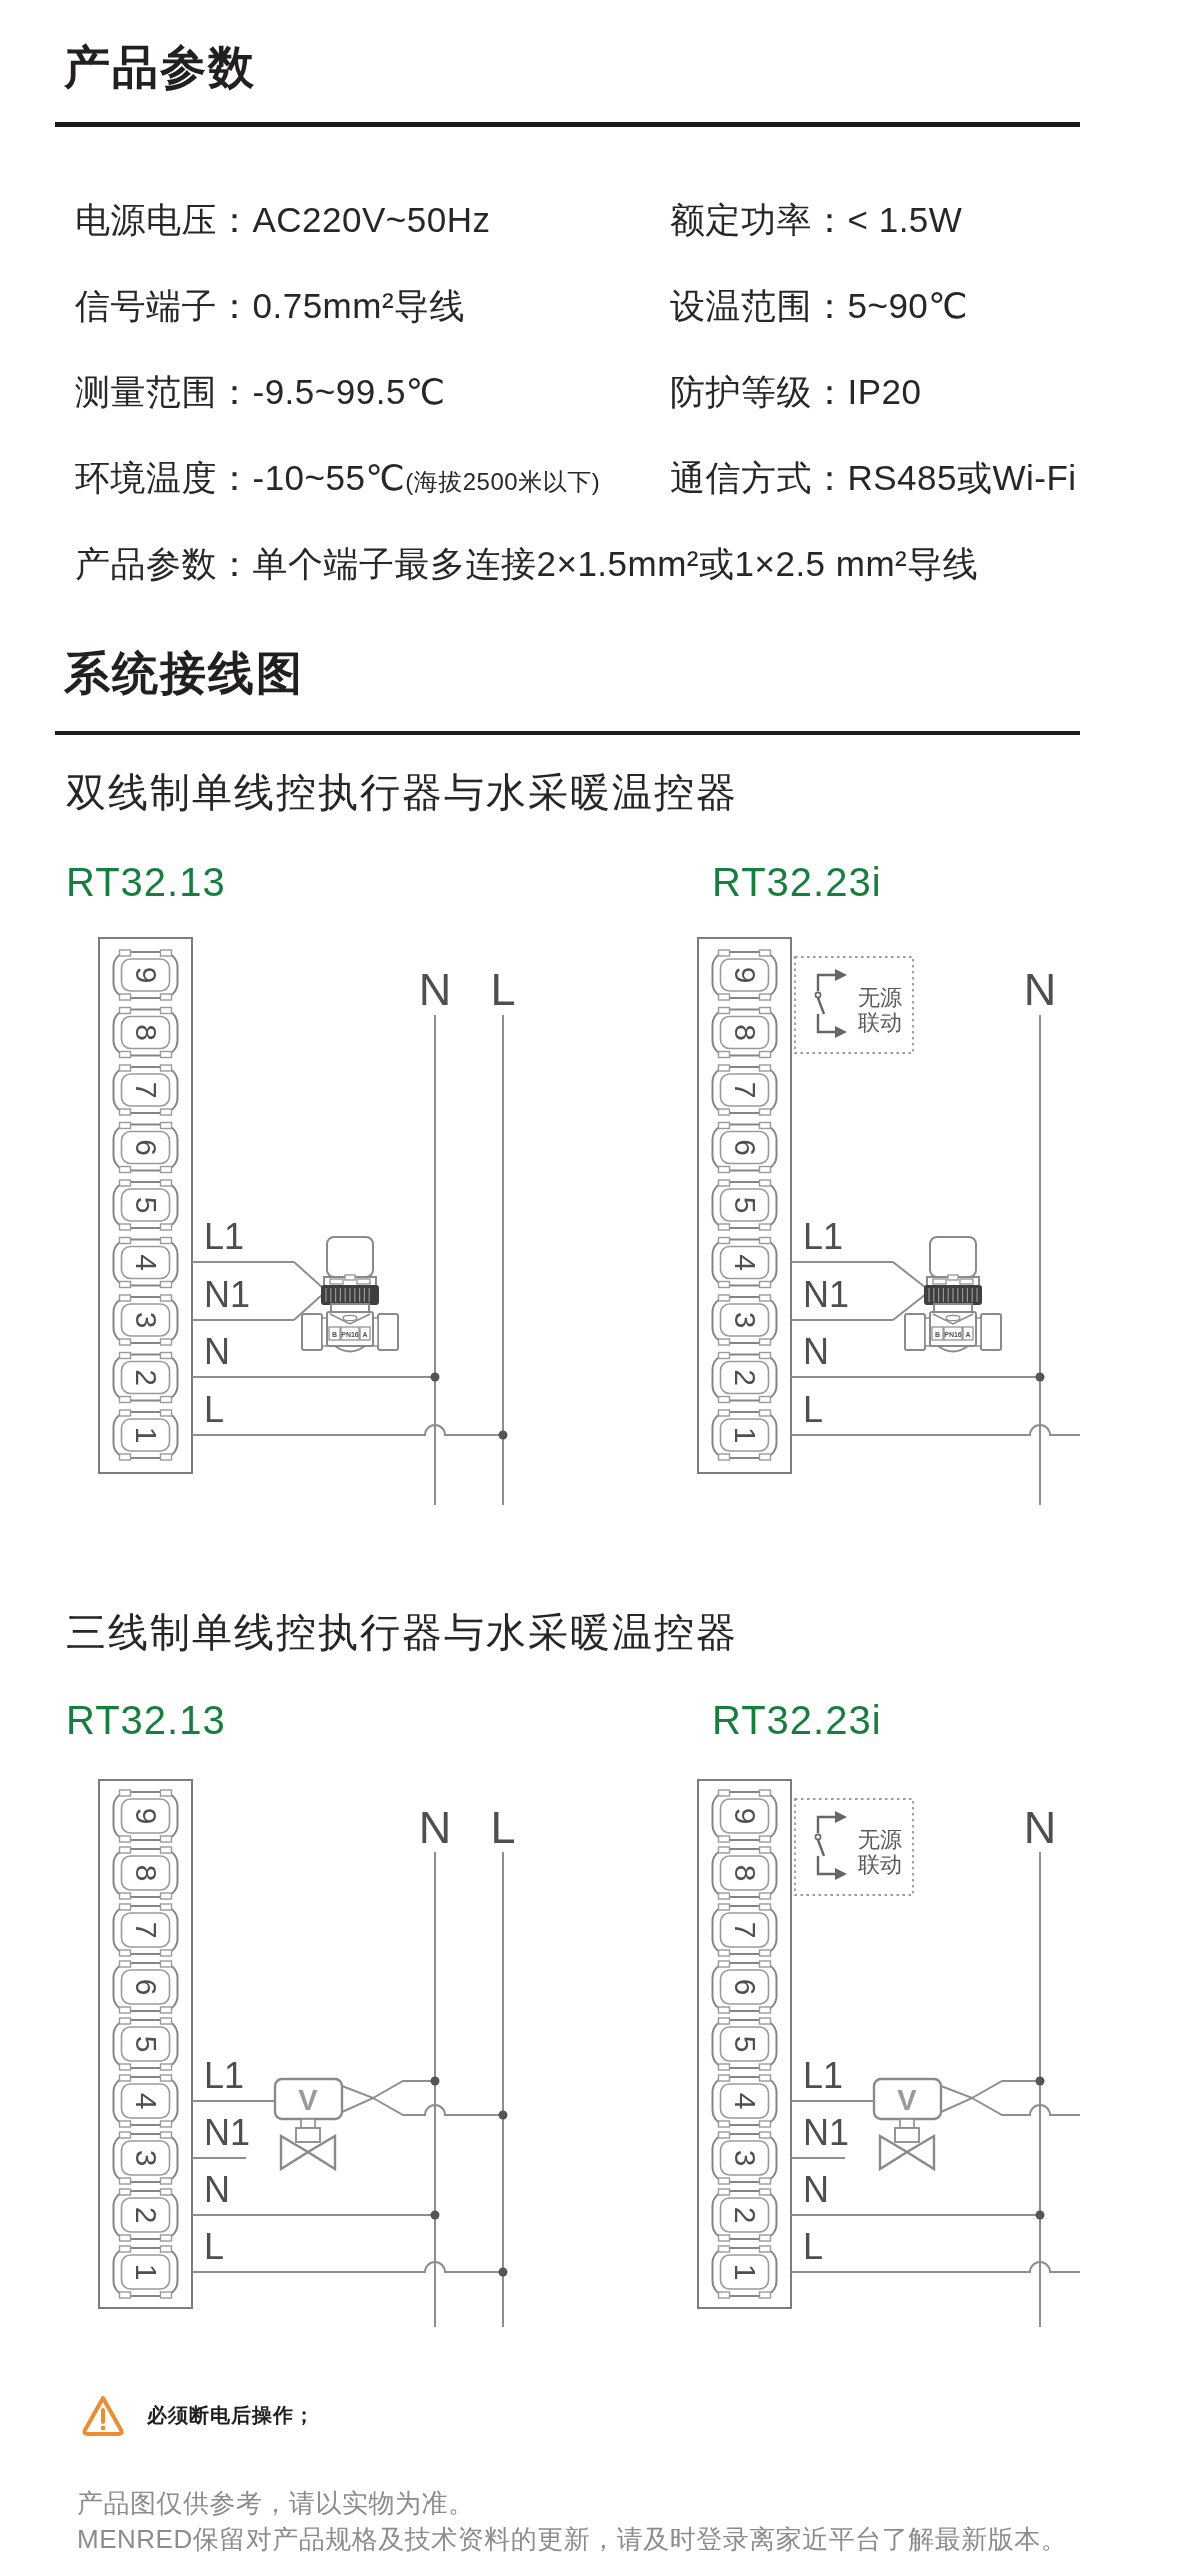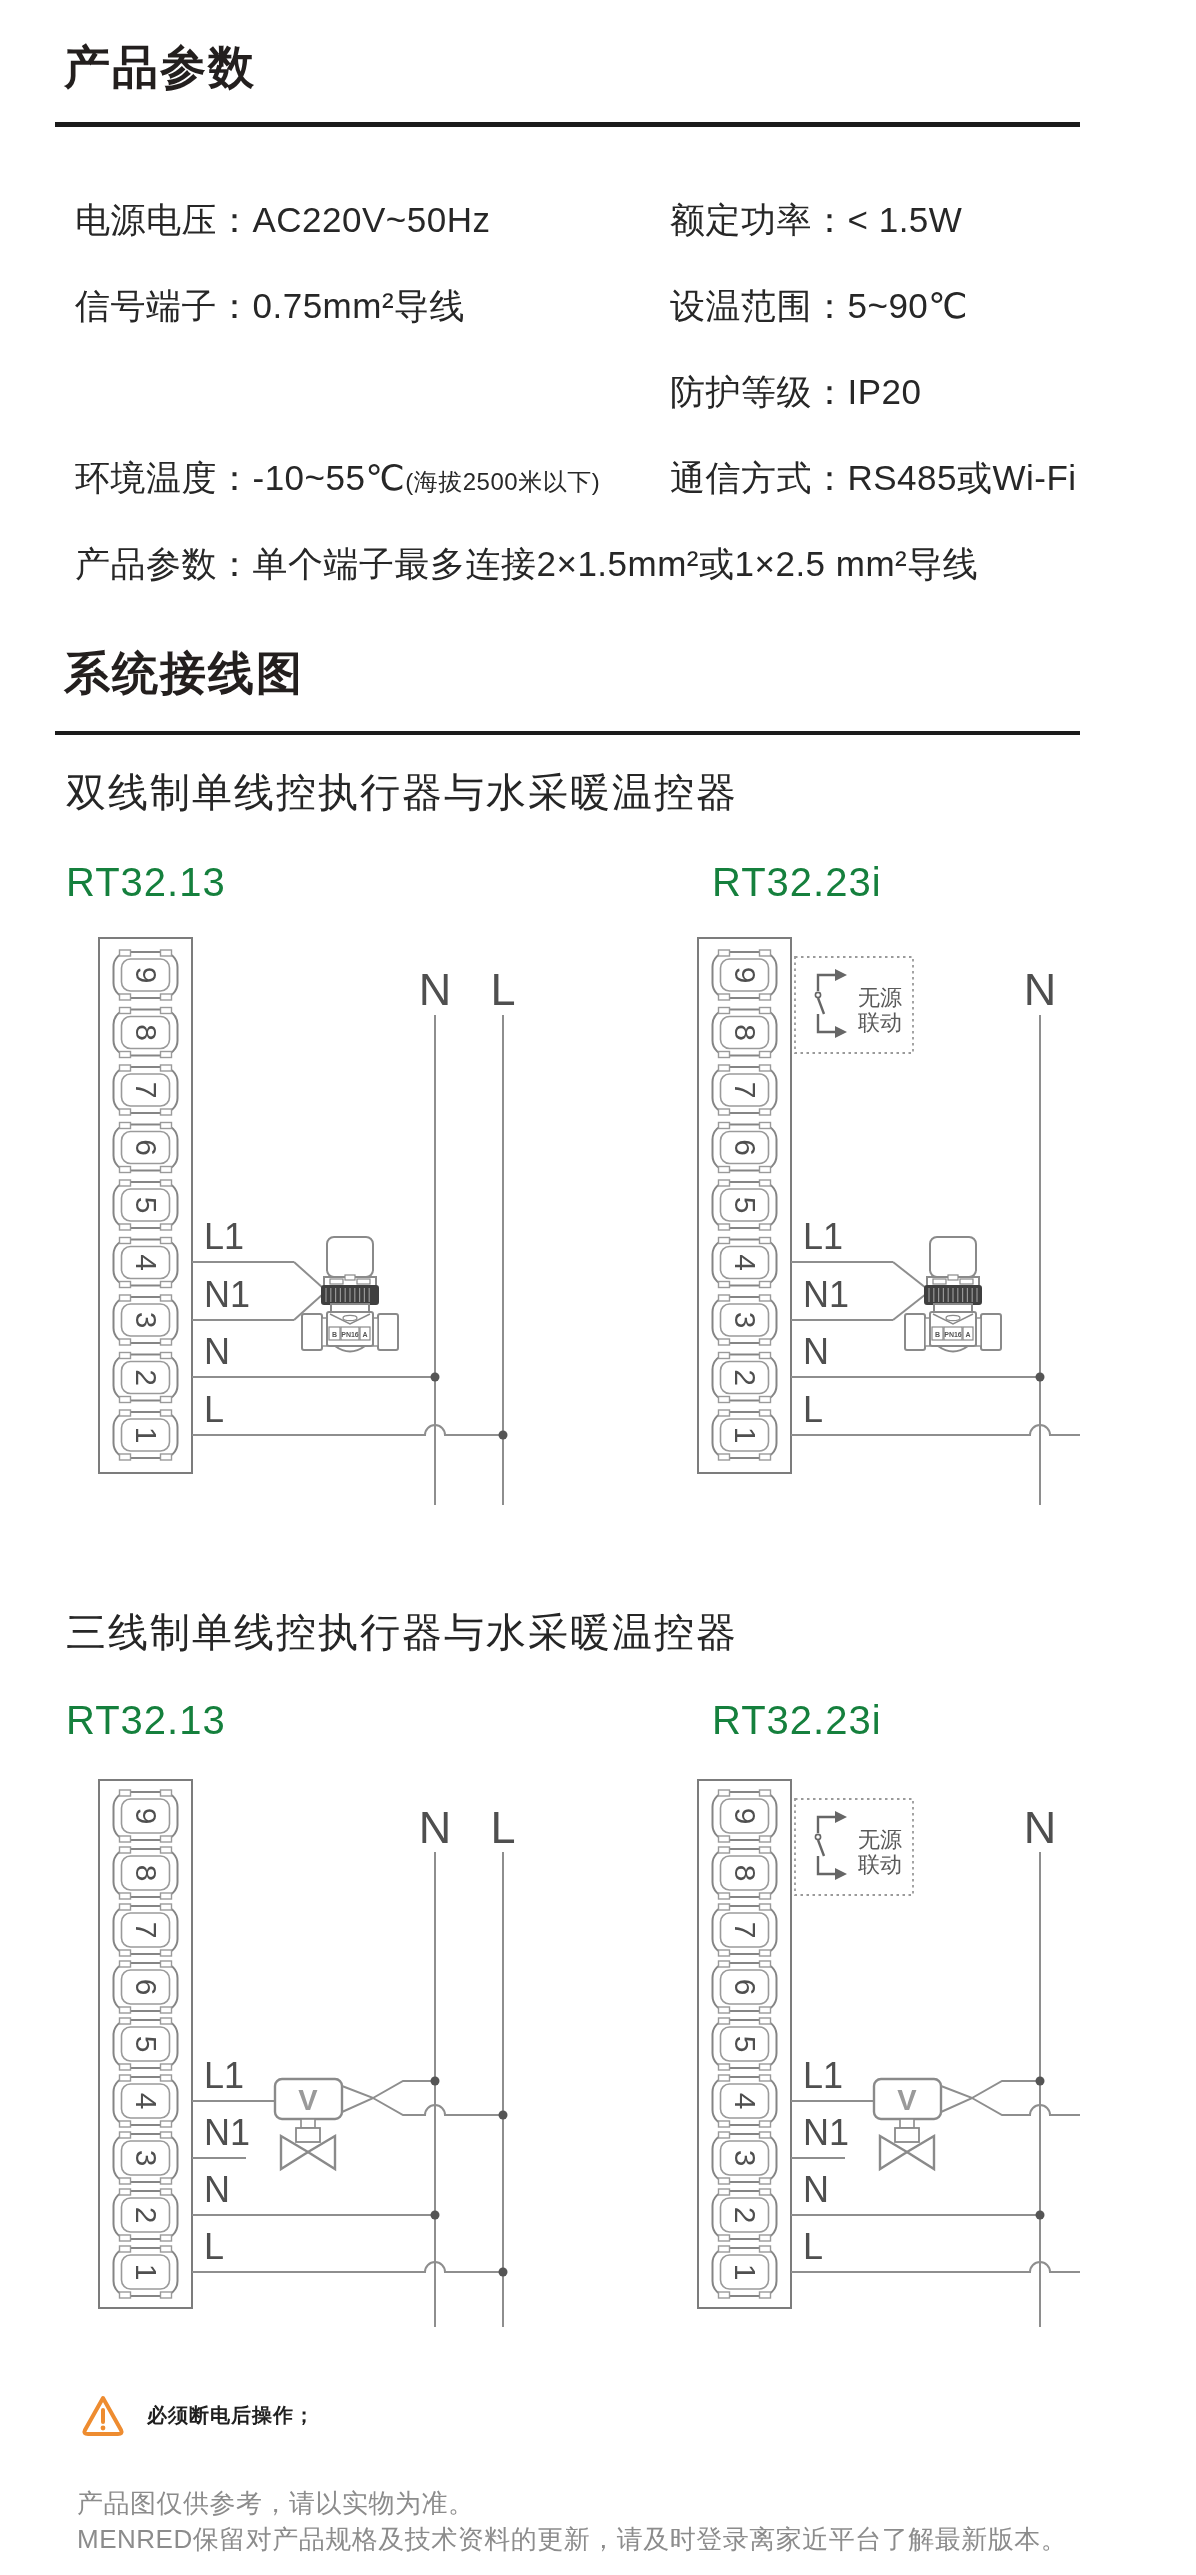--- a/index.html
+++ b/index.html
@@ -30,20 +30,21 @@
 
   <div class="h1" style="top:44px">产品参数</div>
   <div class="divider" style="top:122px;height:5px"></div>
 
   <div class="prow" style="top:172px;left:75px"><span>电源电压：</span><span>AC220V~50Hz</span></div>
   <div class="prow" style="top:172px;left:670px"><span>额定功率：</span><span>&lt; 1.5W</span></div>
 
   <div class="prow" style="top:258px;left:75px"><span>信号端子：</span><span>0.75mm²导线</span></div>
   <div class="prow" style="top:258px;left:670px"><span>设温范围：</span><span>5~90℃</span></div>
 
+  <div class="prow" style="top:344px;left:75px"><span>测量范围：</span><span>-9.5~99.5℃</span></div>
   <div class="prow" style="top:344px;left:670px"><span>防护等级：</span><span>IP20</span></div>
 
   <div class="prow" style="top:430px;left:75px"><span>环境温度：</span><span>-10~55℃</span><span class="pnote">(海拔2500米以下)</span></div>
   <div class="prow" style="top:430px;left:670px"><span>通信方式：</span><span>RS485或Wi-Fi</span></div>
 
   <div class="prow" style="top:516px;left:75px"><span>产品参数：</span><span>单个端子最多连接2×1.5mm²或1×2.5 mm²导线</span></div>
 
   <div class="h1" style="top:650px">系统接线图</div>
   <div class="divider" style="top:731px;height:4px"></div>
 

